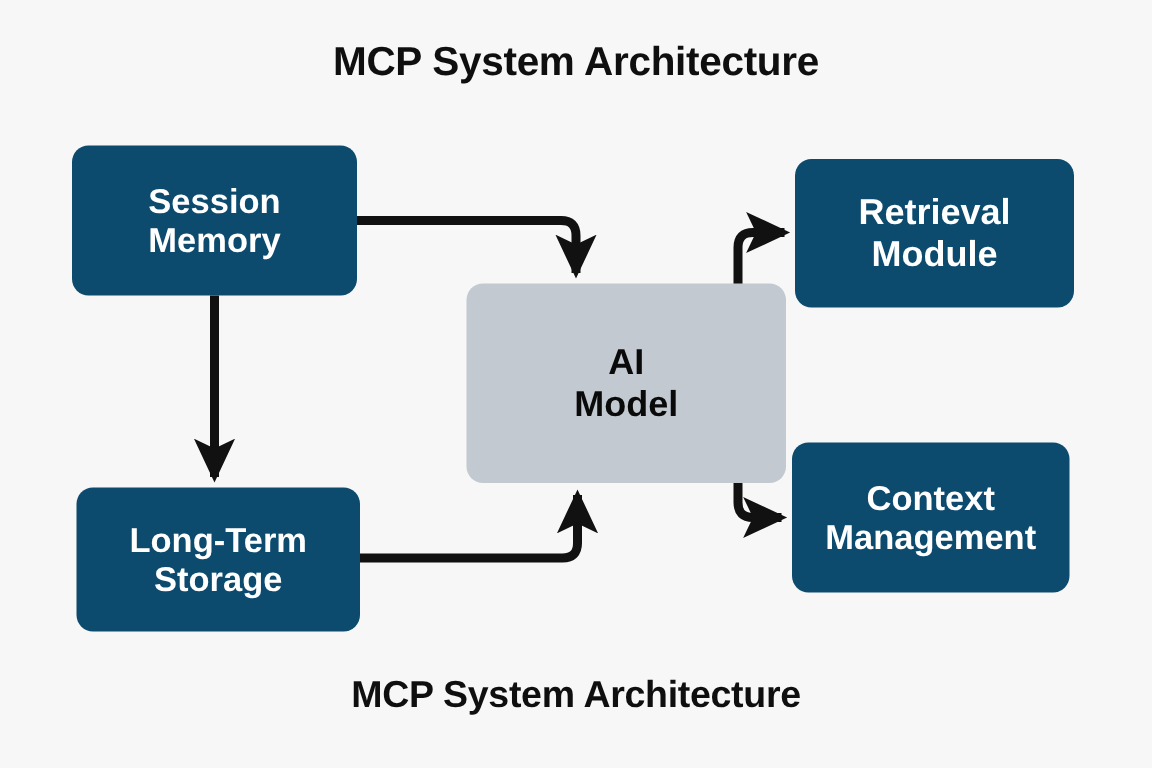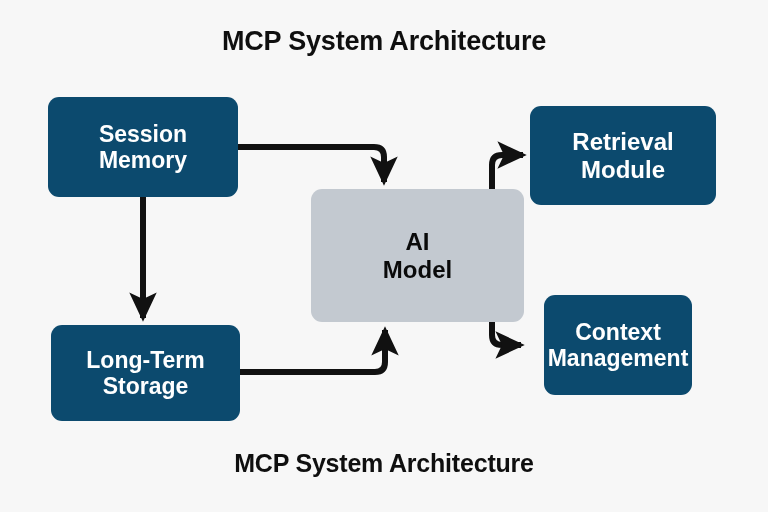--- a/index.html
+++ b/index.html
@@ -61,21 +61,21 @@
     color: #0a0a0a;
   }
   .node-label {
     white-space: pre-line;
     padding: 0 6px;
   }
   #n-session   { left: 48px;  top: 97px;  width: 190px; height: 100px; font-size: 23px; }
   #n-storage   { left: 51px;  top: 325px; width: 189px; height: 96px;  font-size: 23px; }
   #n-model     { left: 279px; top: 189px; width: 213px; height: 133px; font-size: 24px; margin-left: 32px; }
   #n-retrieval { left: 530px; top: 106px; width: 186px; height: 99px;  font-size: 24px; }
-  #n-context   { left: 544px; top: 295px; width: 148px; height: 100px; font-size: 23px; }
+  #n-context   { left: 528px; top: 295px; width: 185px; height: 100px; font-size: 23px; }
   #edges {
     position: absolute;
     left: 0;
     top: 0;
     width: 768px;
     height: 512px;
     pointer-events: none;
   }
 </style>
 </head>

